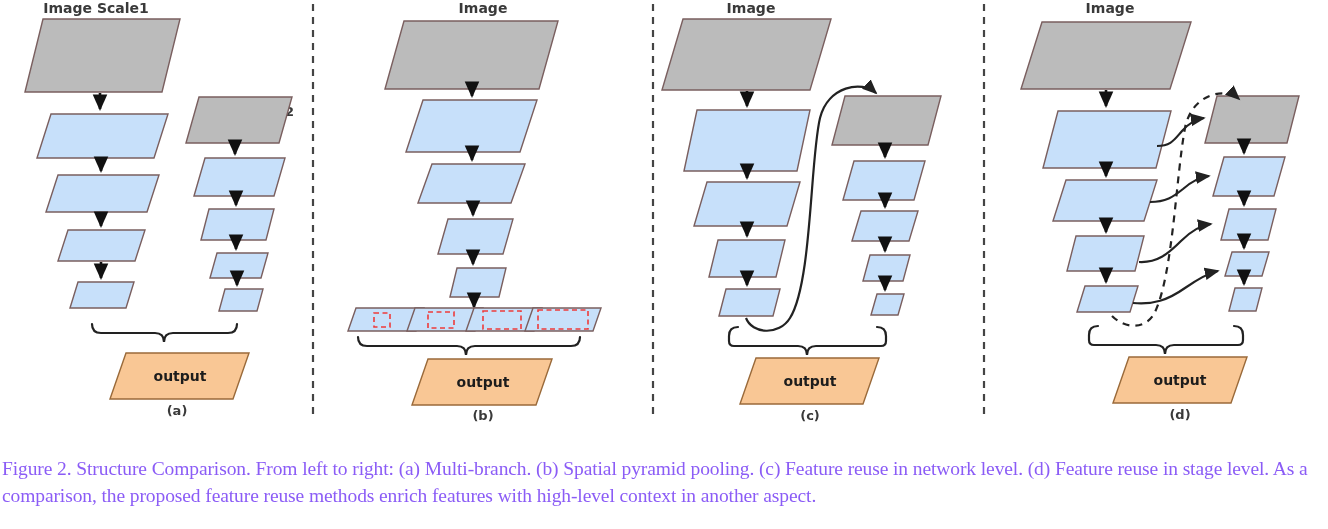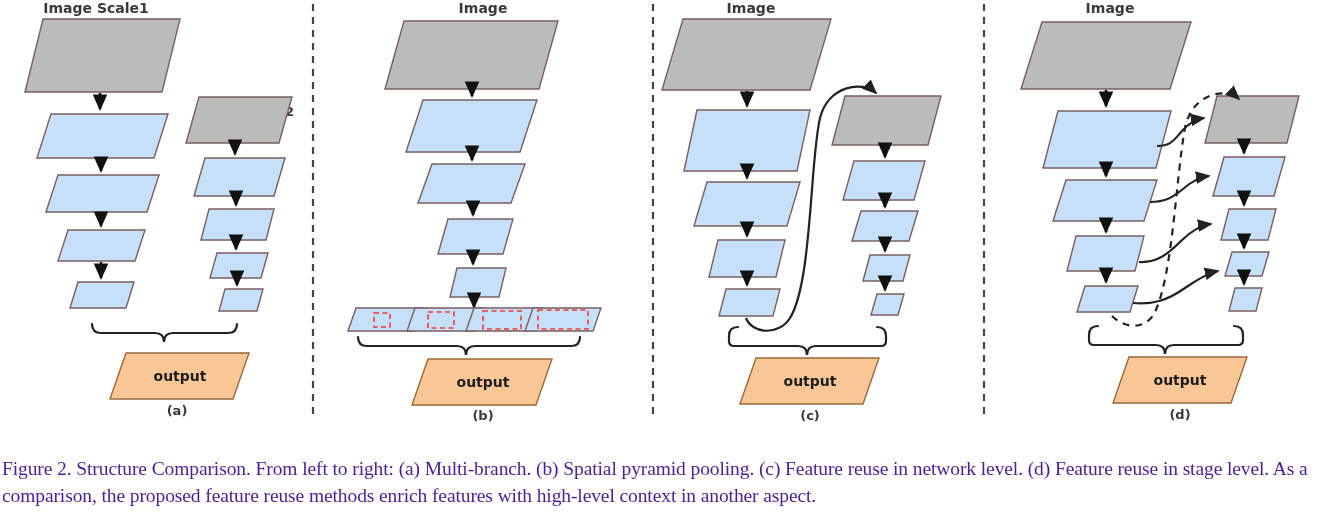--- a/index.html
+++ b/index.html
@@ -38,21 +38,21 @@
   .flowline{stroke:#111;stroke-width:2.6;fill:none;}
   .curve{stroke:#222;stroke-width:2.2;fill:none;}
   .curve-dashed{stroke:#222;stroke-width:2.2;fill:none;stroke-dasharray:7 6;}
   .brace{stroke:#222;stroke-width:2.2;fill:none;stroke-linecap:round;}
   #caption{
     position:absolute;
     left:2px;top:455px;width:1326px;
     font-family:"Liberation Serif", serif;
     font-size:19.5px;
     line-height:27px;
-    color:#4c1d95;
+    color:#8b5cf6;
     text-align:left;
     letter-spacing:-0.1px;
   }
 </style>
 </head>
 <body>
 
 <div id="figure-root">
 
   <svg id="diagram-svg" viewBox="0 0 1328 440">

